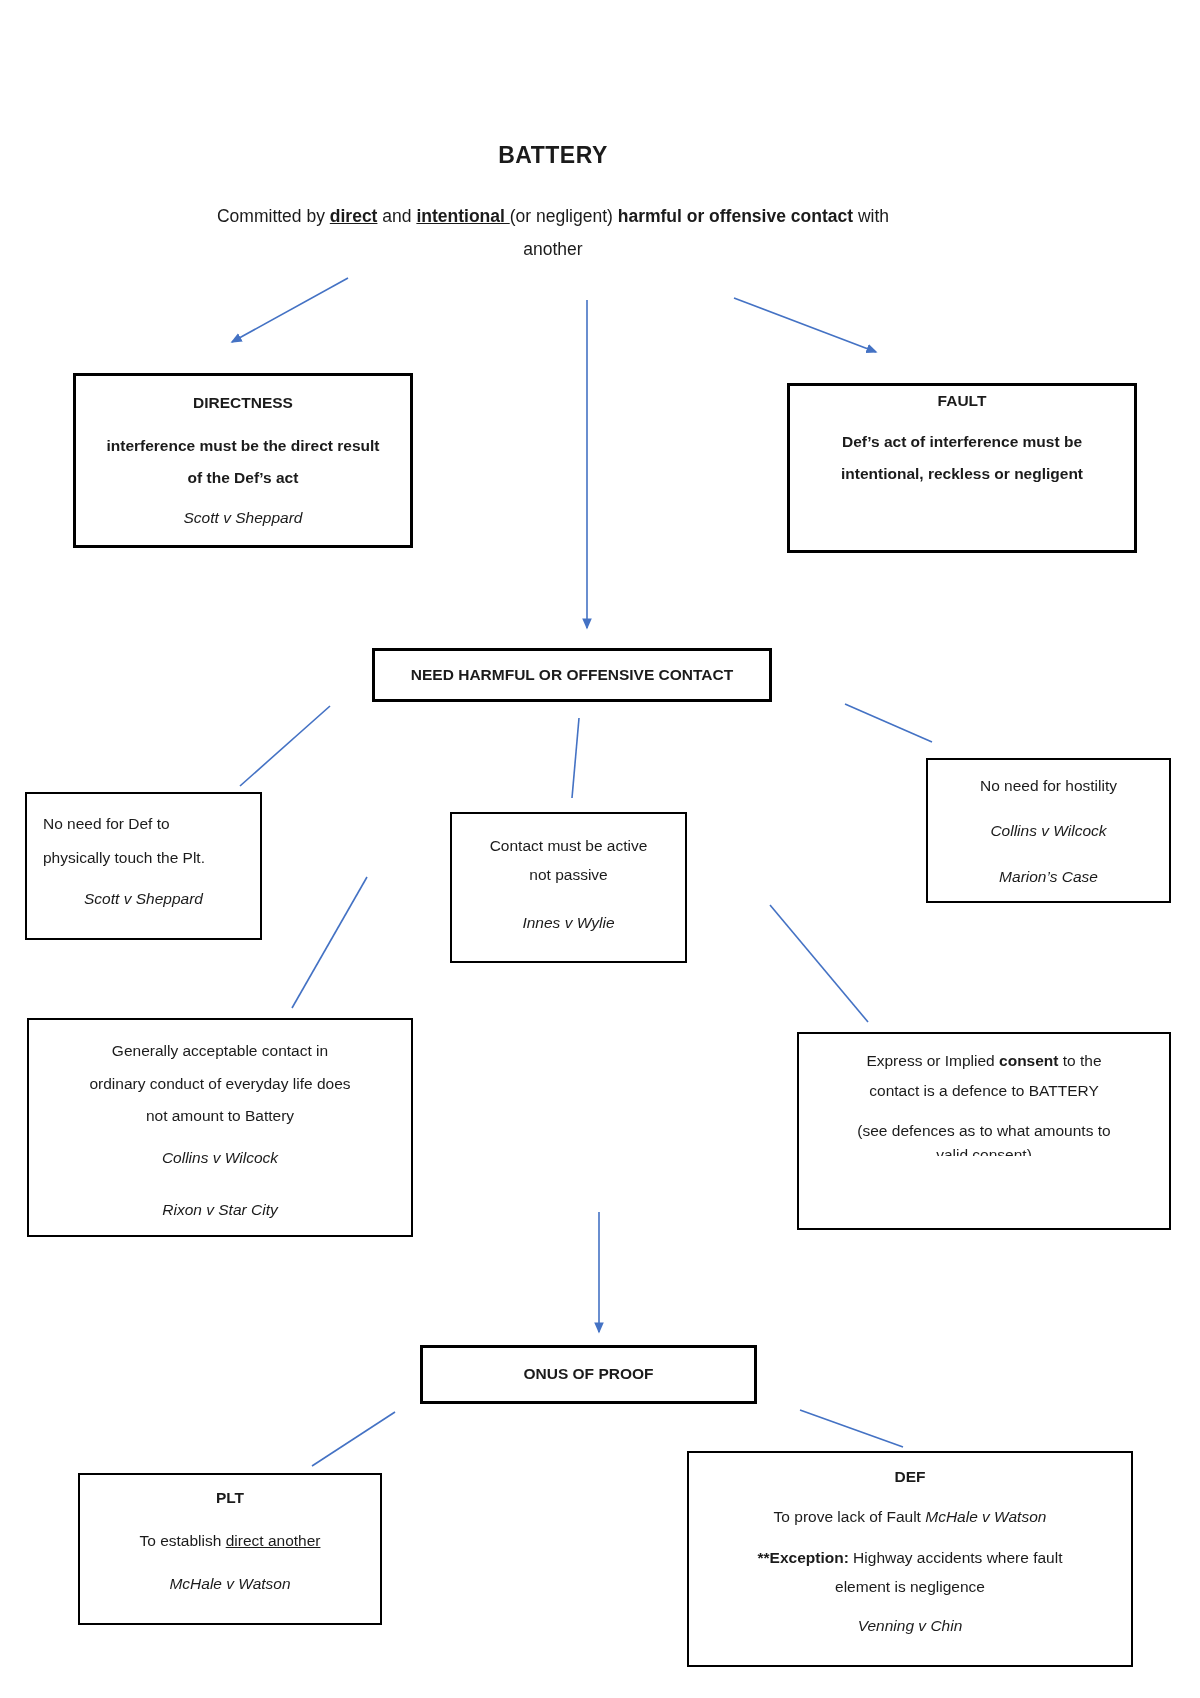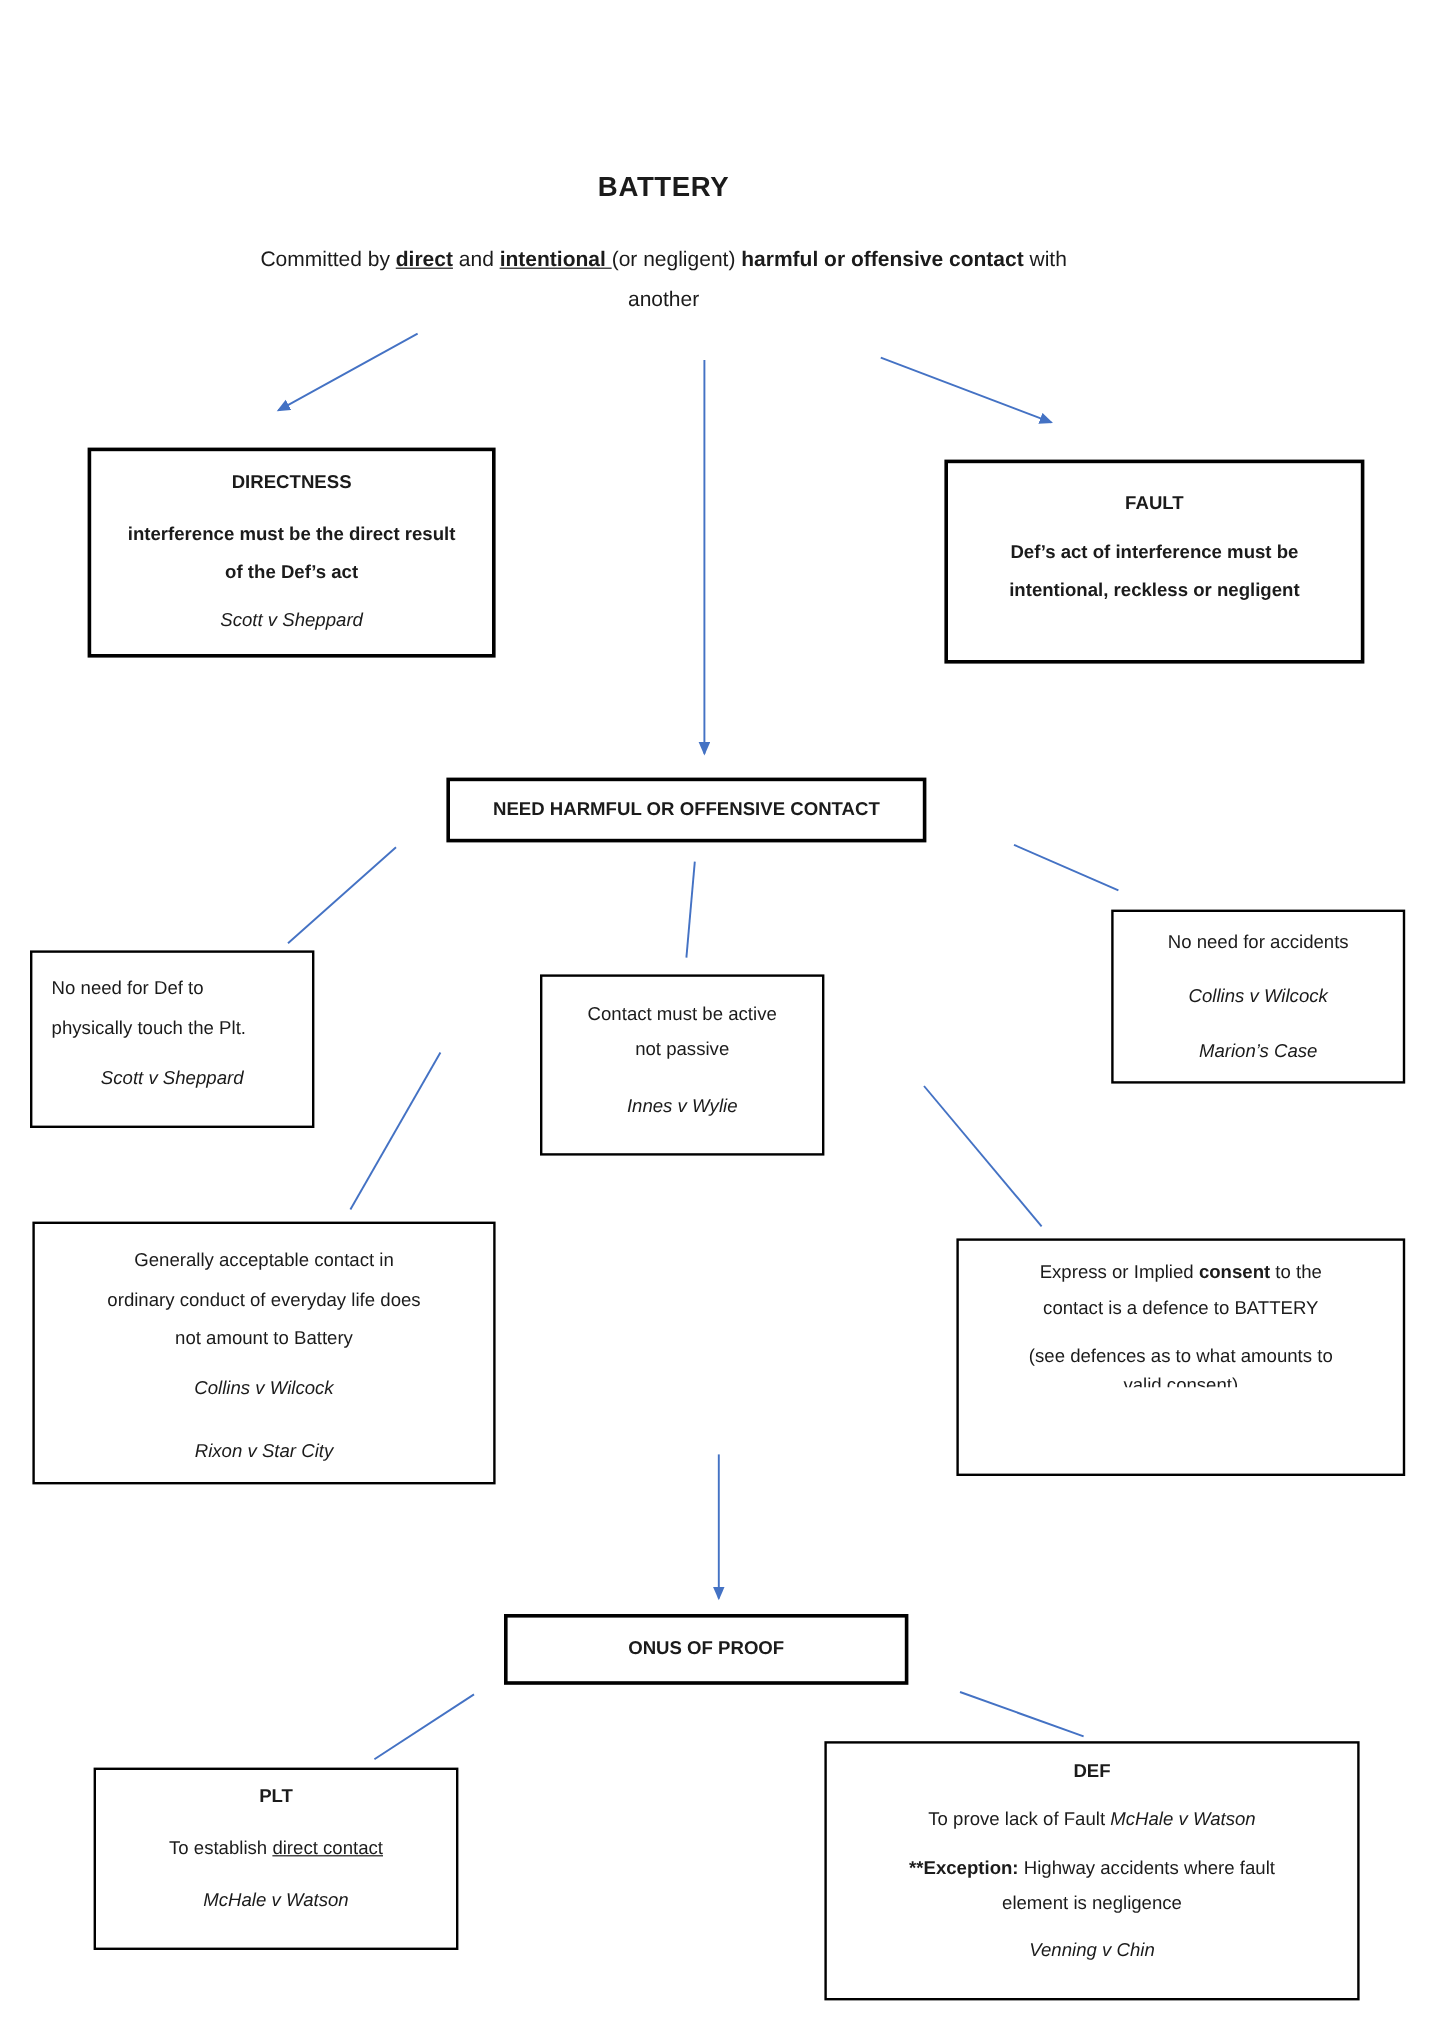--- a/index.html
+++ b/index.html
@@ -57,21 +57,21 @@
 
   <div class="box thick" style="left:73px; top:373px; width:340px; height:175px; padding-top:15px;">
     <div class="b">DIRECTNESS</div>
     <div class="b lh-wide" style="margin-top:15px;">
       <div>interference must be the direct result</div>
       <div>of the Def’s act</div>
     </div>
     <div class="case" style="margin-top:12px;">Scott v Sheppard</div>
   </div>
 
-  <div class="box thick" style="left:787px; top:383px; width:350px; height:170px; padding-top:22px;">
+  <div class="box thick" style="left:787px; top:383px; width:350px; height:170px; padding-top:3px;">
     <div class="b">FAULT</div>
     <div class="b lh-wide" style="margin-top:13px;">
       <div>Def’s act of interference must be</div>
       <div>intentional, reckless or negligent</div>
     </div>
   </div>
 
   <div class="box thick vcenter" style="left:372px; top:648px; width:400px; height:54px;">
     <span class="b">NEED HARMFUL OR OFFENSIVE CONTACT</span>
   </div>
@@ -86,21 +86,21 @@
 
   <div class="box" style="left:450px; top:812px; width:237px; height:151px; padding-top:17px;">
     <div style="line-height:29px;">
       <div>Contact must be active</div>
       <div>not passive</div>
     </div>
     <div class="case" style="margin-top:22px;">Innes v Wylie</div>
   </div>
 
   <div class="box" style="left:926px; top:758px; width:245px; height:145px; padding-top:14px;">
-    <div>No need for accidents</div>
+    <div>No need for hostility</div>
     <div class="case" style="margin-top:21px;">Collins v Wilcock</div>
     <div class="case" style="margin-top:22px;">Marion’s Case</div>
   </div>
 
   <div class="box" style="left:27px; top:1018px; width:386px; height:219px; padding-top:15px;">
     <div style="line-height:32.5px;">
       <div>Generally acceptable contact in</div>
       <div>ordinary conduct of everyday life does</div>
       <div>not amount to Battery</div>
     </div>
@@ -116,21 +116,21 @@
     <div style="margin-top:13px;">(see defences as to what amounts to</div>
     <div class="clip-strip"><span>valid consent)</span></div>
   </div>
 
   <div class="box thick vcenter" style="left:420px; top:1345px; width:337px; height:59px;">
     <span class="b">ONUS OF PROOF</span>
   </div>
 
   <div class="box" style="left:78px; top:1473px; width:304px; height:152px; padding-top:11px;">
     <div class="b">PLT</div>
-    <div style="margin-top:19px;"><span>To establish </span><span class="u">direct contact</span></div>
+    <div style="margin-top:19px;"><span>To establish </span><span class="u">direct another</span></div>
     <div class="case" style="margin-top:19px;">McHale v Watson</div>
   </div>
 
   <div class="box" style="left:687px; top:1451px; width:446px; height:216px; padding-top:12px;">
     <div class="b">DEF</div>
     <div style="margin-top:16px;"><span>To prove lack of Fault </span><span class="i">McHale v Watson</span></div>
     <div style="margin-top:14px; line-height:29px;">
       <div><span class="b">**Exception:</span><span> Highway accidents where fault</span></div>
       <div>element is negligence</div>
     </div>

